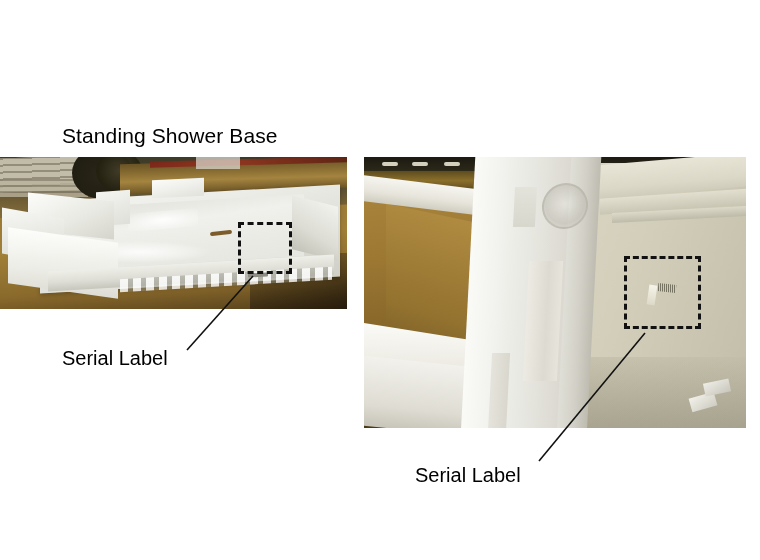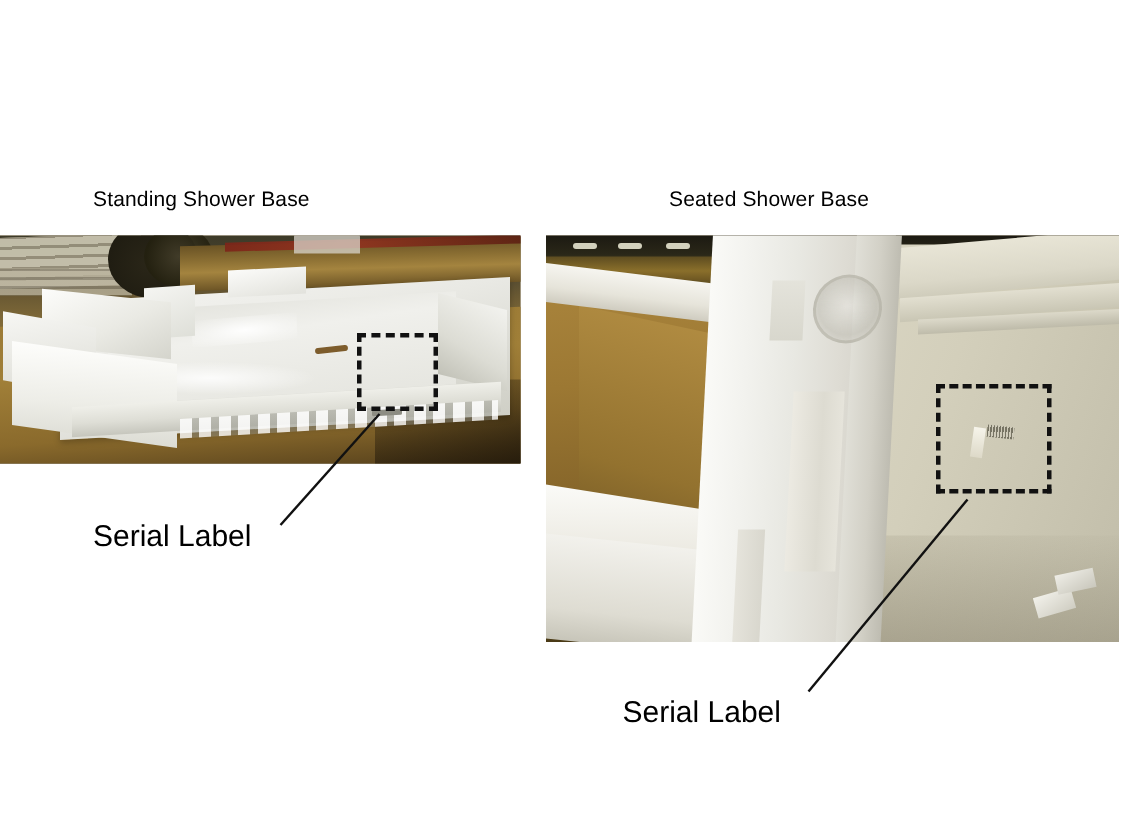--- a/index.html
+++ b/index.html
@@ -20,21 +20,21 @@
   .slide {
     position: absolute;
     inset: 0;
     background: #ffffff;
   }
 
   
   .fig-title {
     position: absolute;
     font-family: "Liberation Sans", sans-serif;
-    font-size: 14px;
+    font-size: 21px;
     font-weight: 400;
     color: #000000;
     letter-spacing: 0.1px;
     white-space: nowrap;
   }
   #title-left  { left: 62px;  top: 124px; }
   #title-right { left: 446px; top: 124px; }
 
   
   .anno-label {
@@ -421,21 +421,20 @@
   </div>
 
   <div class="dash-box" id="box-left"></div>
 
   <svg class="leader" id="leader-left" viewBox="0 0 760 560">
     <line x1="253" y1="276" x2="187" y2="350" stroke="#111111" stroke-width="1.6"></line>
   </svg>
 
   <div class="anno-label" id="label-left">Serial Label</div>
 
-  <div class="fig-title" id="title-right">Seated Shower Base</div>
 
   <div class="photo" id="photo-right">
     <div class="layer" id="pr-bg"></div>
     <div class="layer" id="pr-ceiling"></div>
     <div class="layer pr-light" style="left:18px"></div>
     <div class="layer pr-light" style="left:48px"></div>
     <div class="layer pr-light" style="left:80px"></div>
     <div class="layer" id="pr-shelf"></div>
     <div class="layer" id="pr-card"></div>
     <div class="layer" id="pr-card2"></div>

